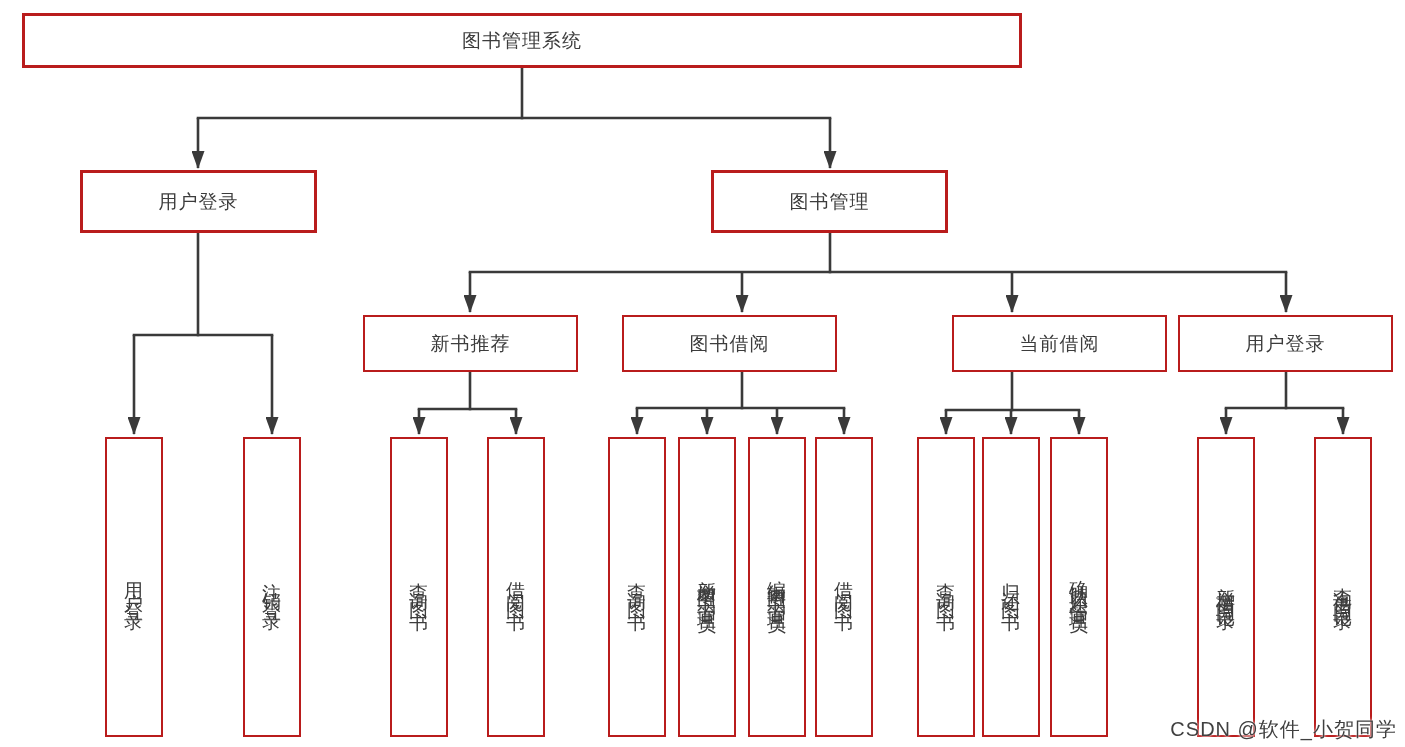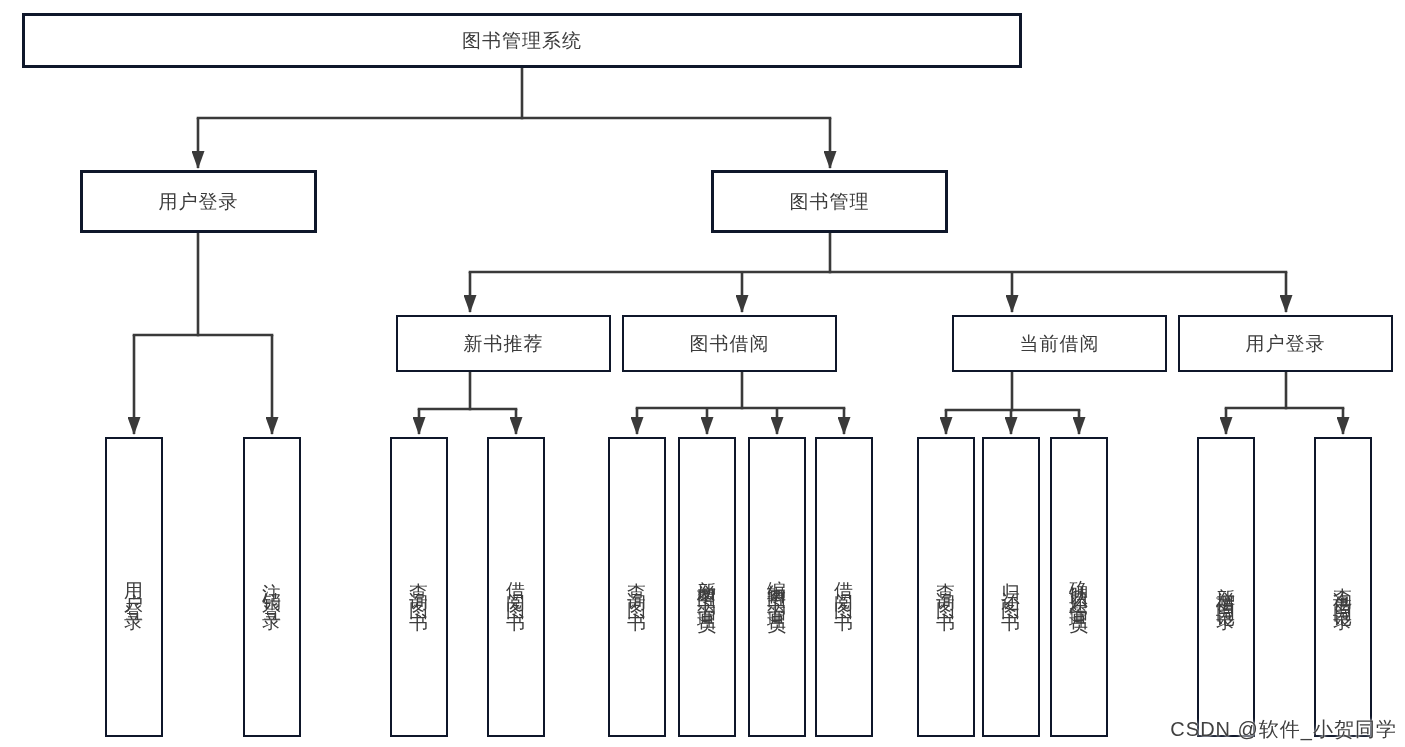--- a/index.html
+++ b/index.html
@@ -18,21 +18,21 @@
   #connectors {
     position: absolute;
     left: 0;
     top: 0;
     width: 1405px;
     height: 747px;
   }
   .box {
     position: absolute;
     box-sizing: border-box;
-    border: 3px solid #0f172a;
+    border: 3px solid #b91c1c;
     background: #ffffff;
     display: flex;
     align-items: center;
     justify-content: center;
     color: #3c3c3c;
     font-size: 19px;
     text-align: center;
     z-index: 2;
   }
   .hbox { letter-spacing: 1px; }
@@ -43,21 +43,21 @@
     font-size: 19px;
     border-width: 2.5px;
   }
   .vbox.tight { letter-spacing: 5px; }
   
   .root      { left: 22px;   top: 13px;  width: 1000px; height: 55px; }
   .lvl2      { top: 170px; height: 63px; width: 237px; }
   .b-user    { left: 80px;  }
   .b-mgmt    { left: 711px; }
   .lvl3      { top: 315px; height: 57px; width: 215px; border-width: 2.5px; }
-  .g-newrec  { left: 363px; margin-left: 33px;  }
+  .g-newrec  { left: 363px;  }
   .g-borrow  { left: 622px;  }
   .g-current { left: 952px;  }
   .g-records { left: 1178px; }
   .leaf      { top: 437px; height: 300px; width: 58px; }
   .lf-1  { left: 105px;  }
   .lf-2  { left: 243px;  }
   .lf-3  { left: 390px;  }
   .lf-4  { left: 487px;  }
   .lf-5  { left: 608px;  }
   .lf-6  { left: 678px;  }

